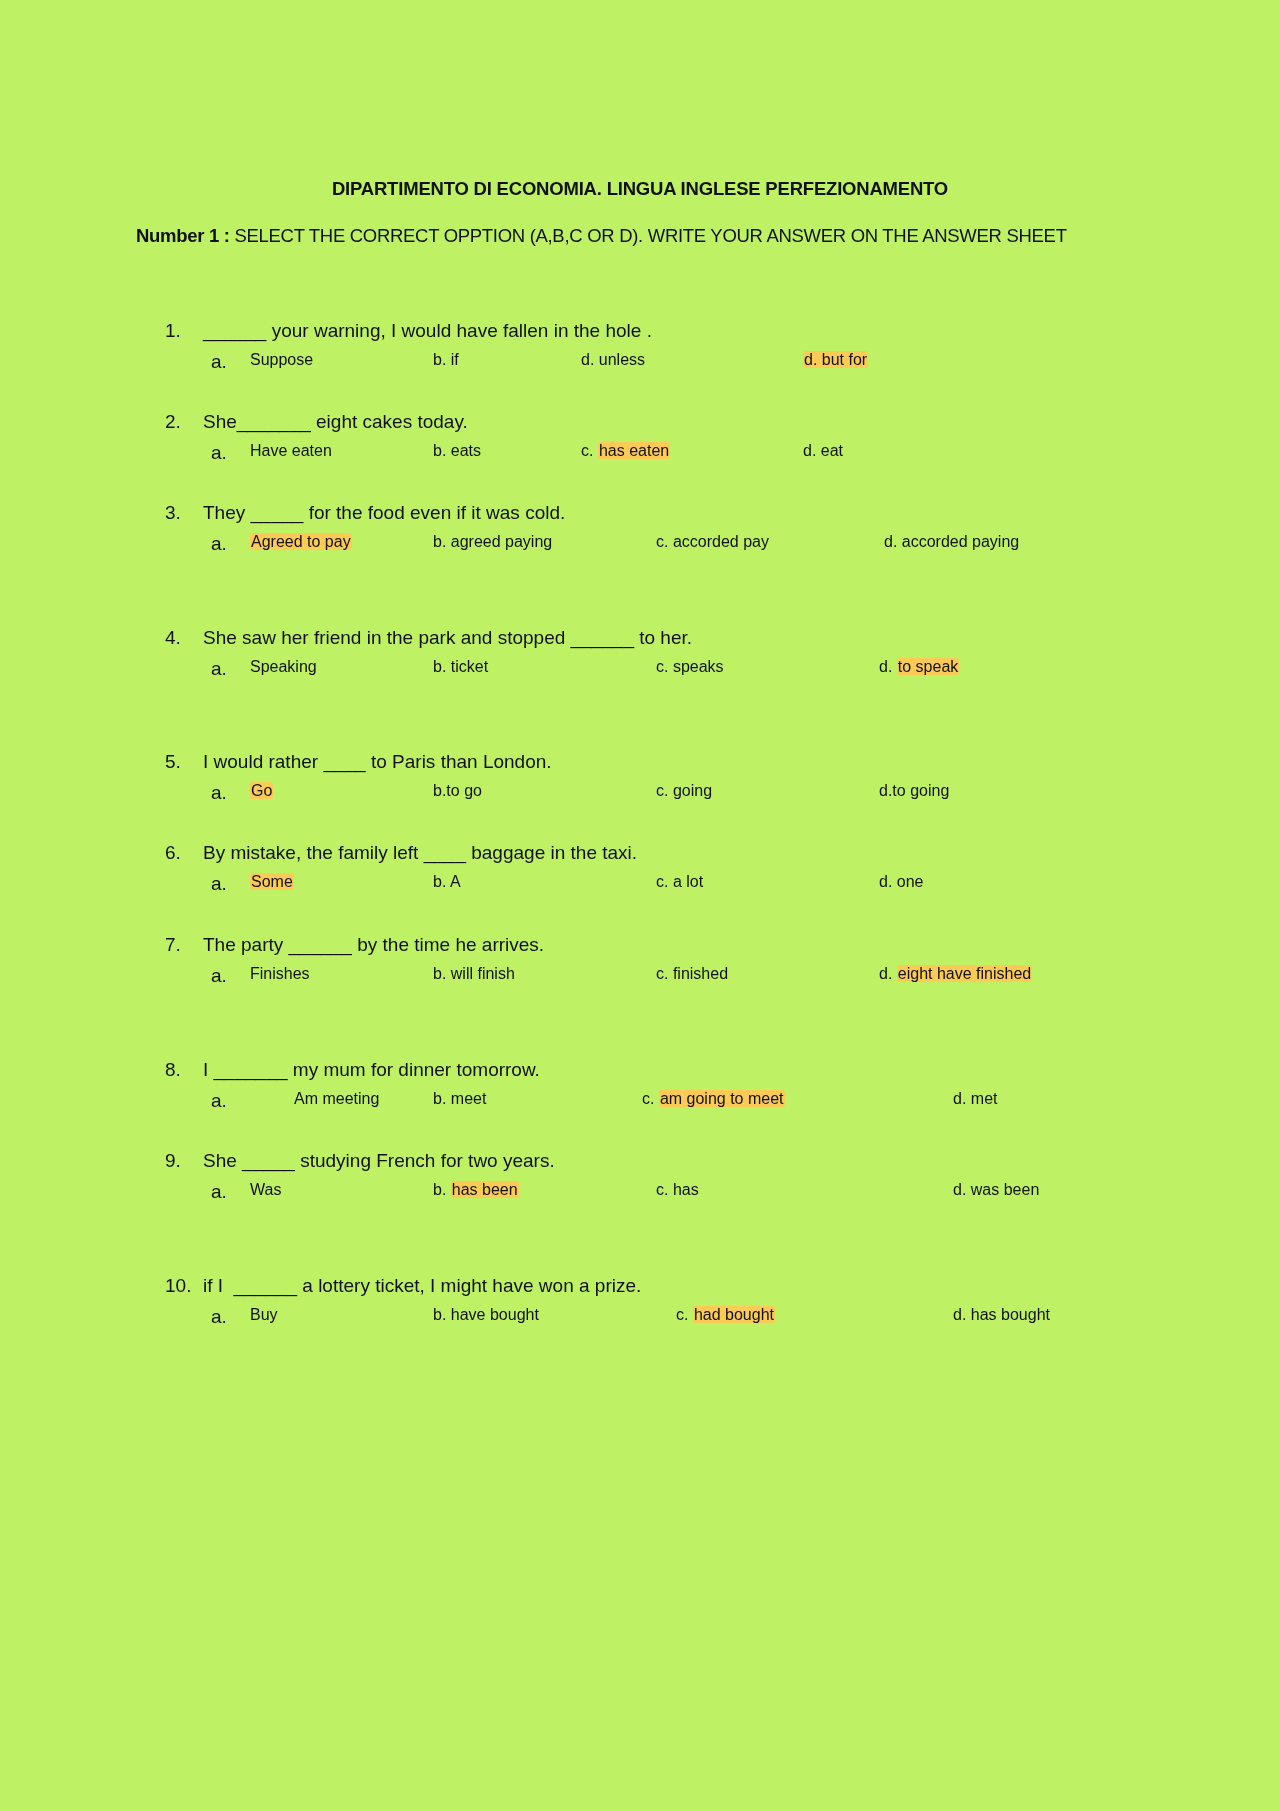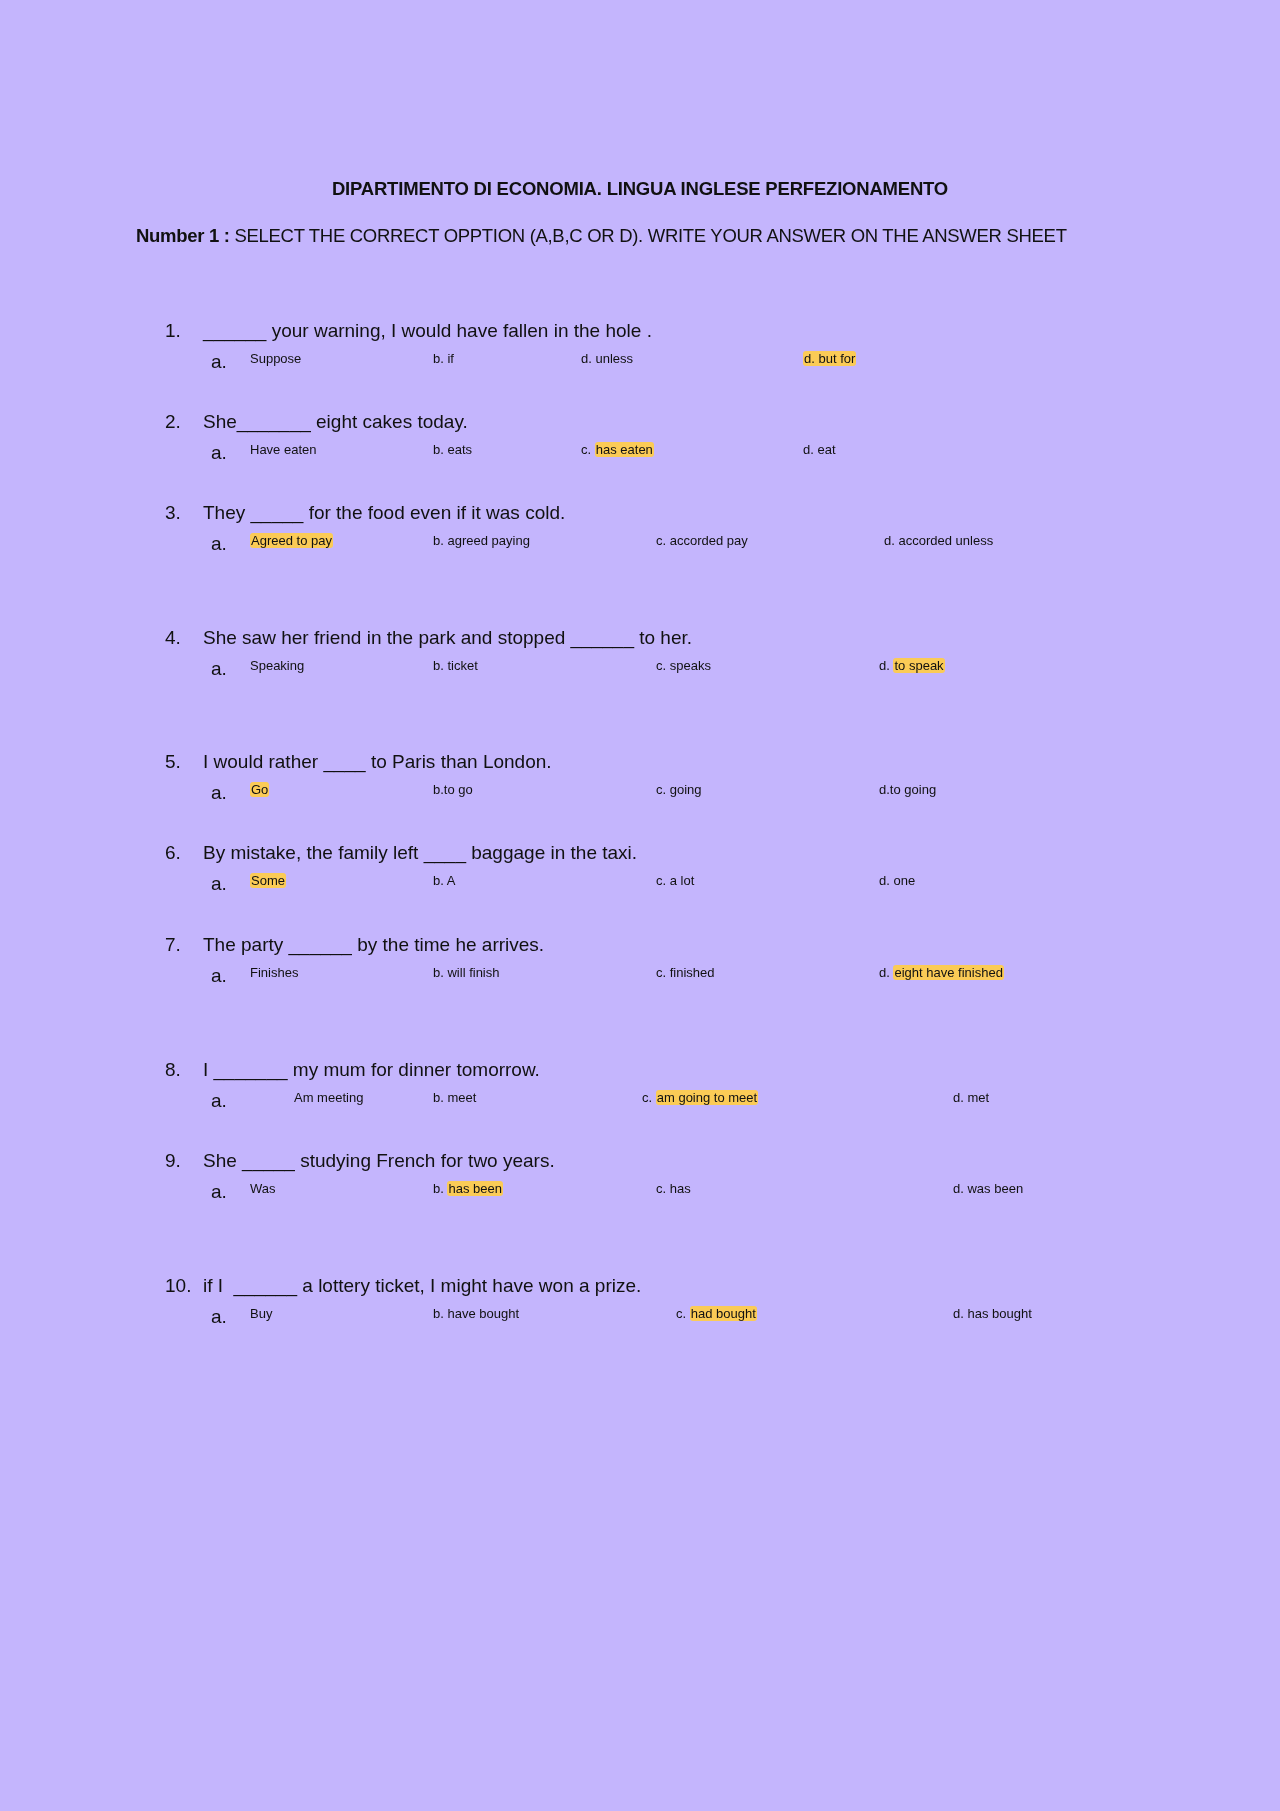--- a/index.html
+++ b/index.html
@@ -1,35 +1,35 @@
 <!DOCTYPE html>
 <html><head>
 <meta charset="utf-8">
 <style>
   html, body { margin: 0; padding: 0; background: #ffffff; }
   body {
     width: 1280px; height: 1811px; position: relative; overflow: hidden;
     font-family: "Liberation Sans", "DejaVu Sans", sans-serif;
     color: #111111;
   }
-  .page { position: absolute; left: 0; top: 0; width: 1280px; height: 1811px; background: #c4b5fd; }
+  .page { position: absolute; left: 0; top: 0; width: 1280px; height: 1811px; background: #bef264; }
   .title {
     position: absolute; left: 0; width: 1280px; top: 178px;
     text-align: center; font-weight: bold; font-size: 18.5px; letter-spacing: -0.2px;
   }
   .instruction {
     position: absolute; left: 136px; top: 225px; font-size: 18.5px; letter-spacing: -0.3px;
     white-space: nowrap;
     text-align: right;
   }
   .instruction b { font-weight: bold; }
   .q { position: absolute; left: 0; width: 1280px; height: 60px; }
   .qnum { position: absolute; left: 165px; top: 0; font-size: 19px; }
   .stem { position: absolute; left: 203px; top: 0; font-size: 19px; white-space: pre; }
-  .opt { position: absolute; top: 31px; font-size: 13px; white-space: pre; }
+  .opt { position: absolute; top: 31px; font-size: 16px; white-space: pre; }
   .hl { background: #fbcb56; border-radius: 3px; padding: 0 1px; }
   .opt-letter { position: absolute; top: 31px; left: 211px; font-size: 19px; }
 </style>
 </head>
 <body>
 
 <div class="page">
 
   <div class="title">DIPARTIMENTO DI ECONOMIA. LINGUA INGLESE PERFEZIONAMENTO</div>
 
@@ -55,21 +55,21 @@
     <span class="opt" style="left:803px;"><span>d. </span><span>eat</span></span>
   </div>
 
   <div class="q" style="top:502px;">
     <span class="qnum">3.</span>
     <span class="stem">They _____ for the food even if it was cold.</span>
     <span class="opt-letter">a.</span>
     <span class="opt" style="left:250px;"><span class="hl">Agreed to pay</span></span>
     <span class="opt" style="left:433px;"><span>b. </span><span>agreed paying</span></span>
     <span class="opt" style="left:656px;"><span>c. </span><span>accorded pay</span></span>
-    <span class="opt" style="left:884px;"><span>d. </span><span>accorded unless</span></span>
+    <span class="opt" style="left:884px;"><span>d. </span><span>accorded paying</span></span>
   </div>
 
   <div class="q" style="top:627px;">
     <span class="qnum">4.</span>
     <span class="stem">She saw her friend in the park and stopped ______ to her.</span>
     <span class="opt-letter">a.</span>
     <span class="opt" style="left:250px;">Speaking</span>
     <span class="opt" style="left:433px;"><span>b. </span><span>ticket</span></span>
     <span class="opt" style="left:656px;"><span>c. </span><span>speaks</span></span>
     <span class="opt" style="left:879px;"><span>d. </span><span class="hl">to speak</span></span>

